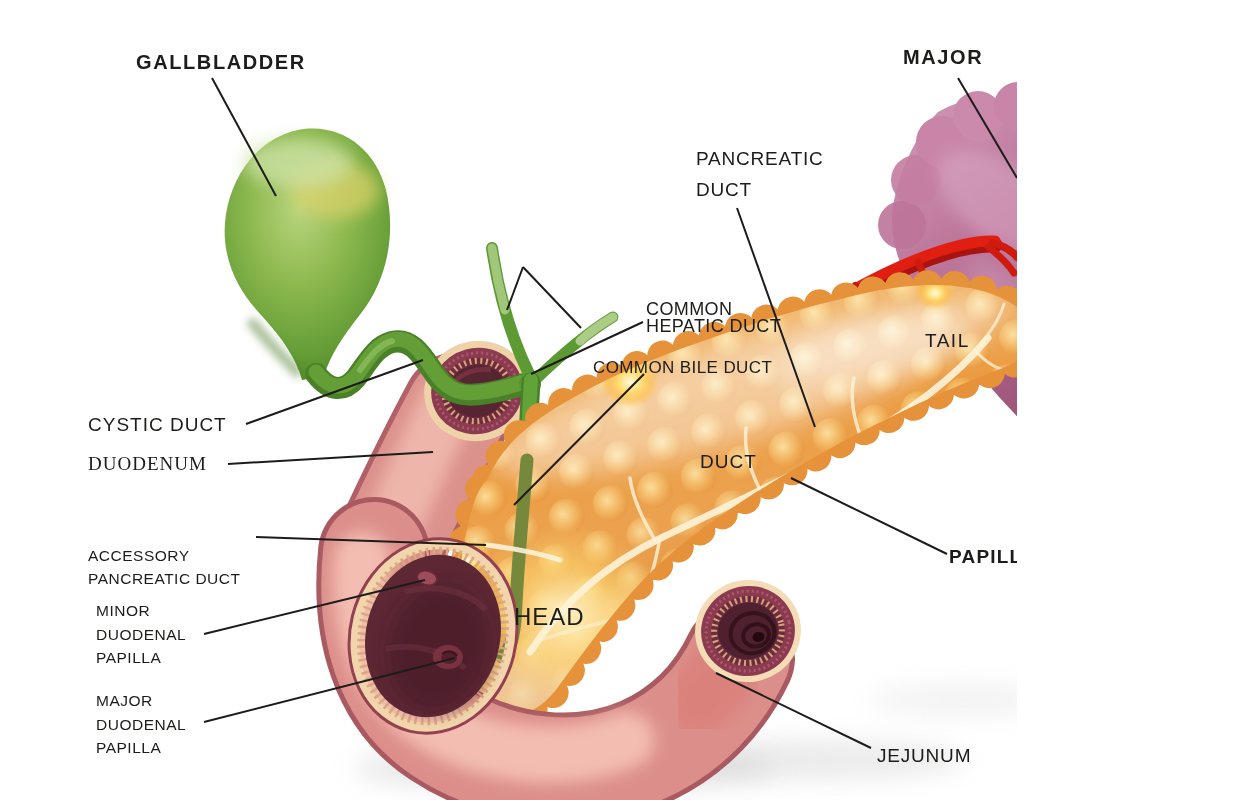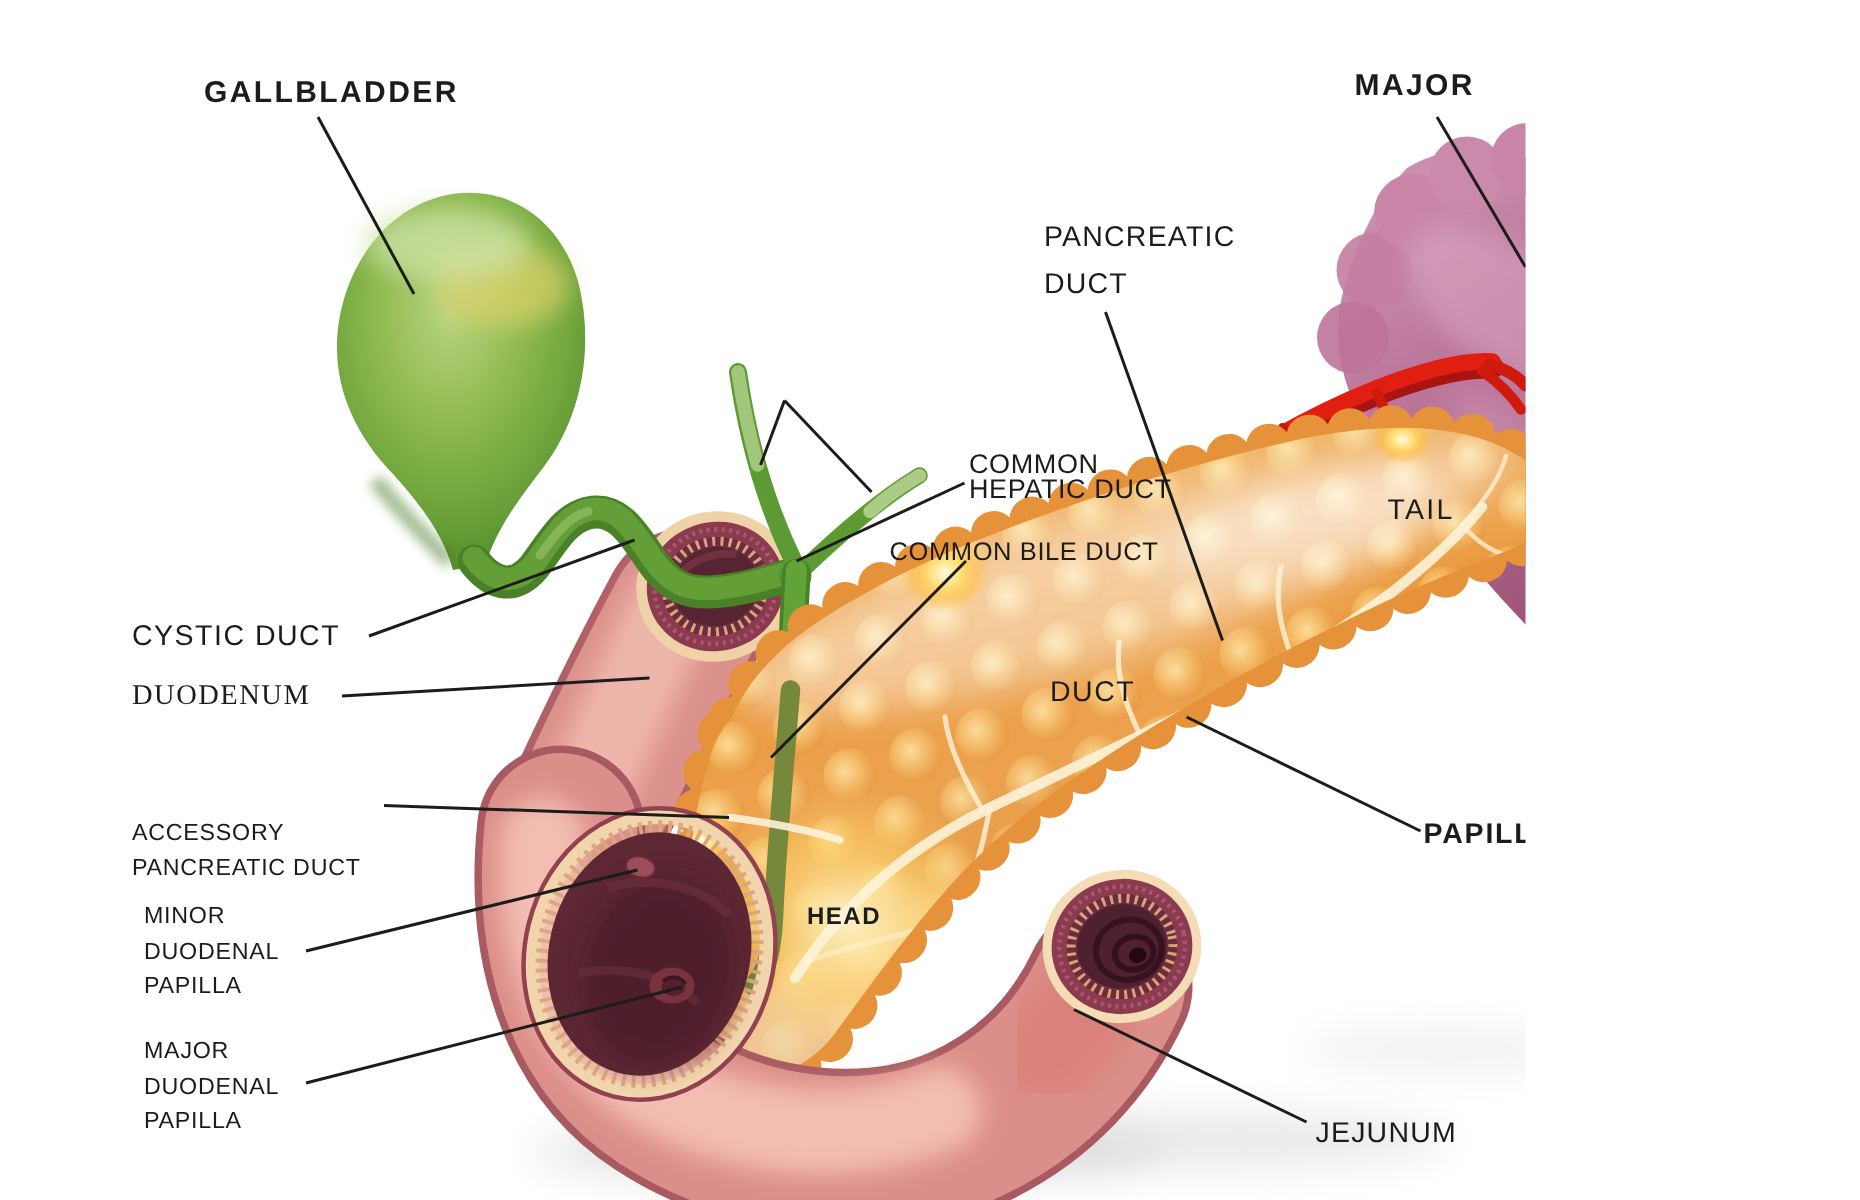--- a/index.html
+++ b/index.html
@@ -14,21 +14,21 @@
   .l-hepatic{left:438px;top:217px;font-size:16px;line-height:25px;letter-spacing:.5px;}
   .l-comhep{left:646px;top:301px;font-size:18px;line-height:16.5px;letter-spacing:.4px;}
   .l-combile{left:593px;top:357px;font-size:17px;letter-spacing:.4px;text-align:center;}
   .l-cystic{left:88px;top:413px;font-size:19px;letter-spacing:1px;}
   .l-duodenum{left:88px;top:452px;font-size:19px;letter-spacing:1px;font-family:Liberation Serif, serif;}
   .l-accessory{left:88px;top:516px;font-size:15.5px;line-height:23px;letter-spacing:.5px;margin-top:28px;}
   .l-minor{left:96px;top:599px;font-size:15.5px;line-height:23.5px;letter-spacing:.5px;}
   .l-major{left:96px;top:689px;font-size:15.5px;line-height:23.5px;letter-spacing:.5px;}
   .l-tail{left:925px;top:329px;font-size:19px;letter-spacing:1.5px;}
   .l-body{left:700px;top:450px;font-size:19px;letter-spacing:1px;}
-  .l-head{left:538px;top:602px;font-size:16px;letter-spacing:1px;font-weight:bold;}
+  .l-head{left:514px;top:602px;font-size:24px;letter-spacing:1px;}
   .l-pancreas{left:949px;top:545px;font-size:19px;font-weight:bold;letter-spacing:1.2px;}
   .l-jejunum{left:877px;top:744px;font-size:19px;letter-spacing:.8px;}
 </style>
 </head>
 <body>
 
 <div id="stage">
 
 <svg id="art" width="1240" height="800" viewBox="0 0 1240 800">
   <defs>

